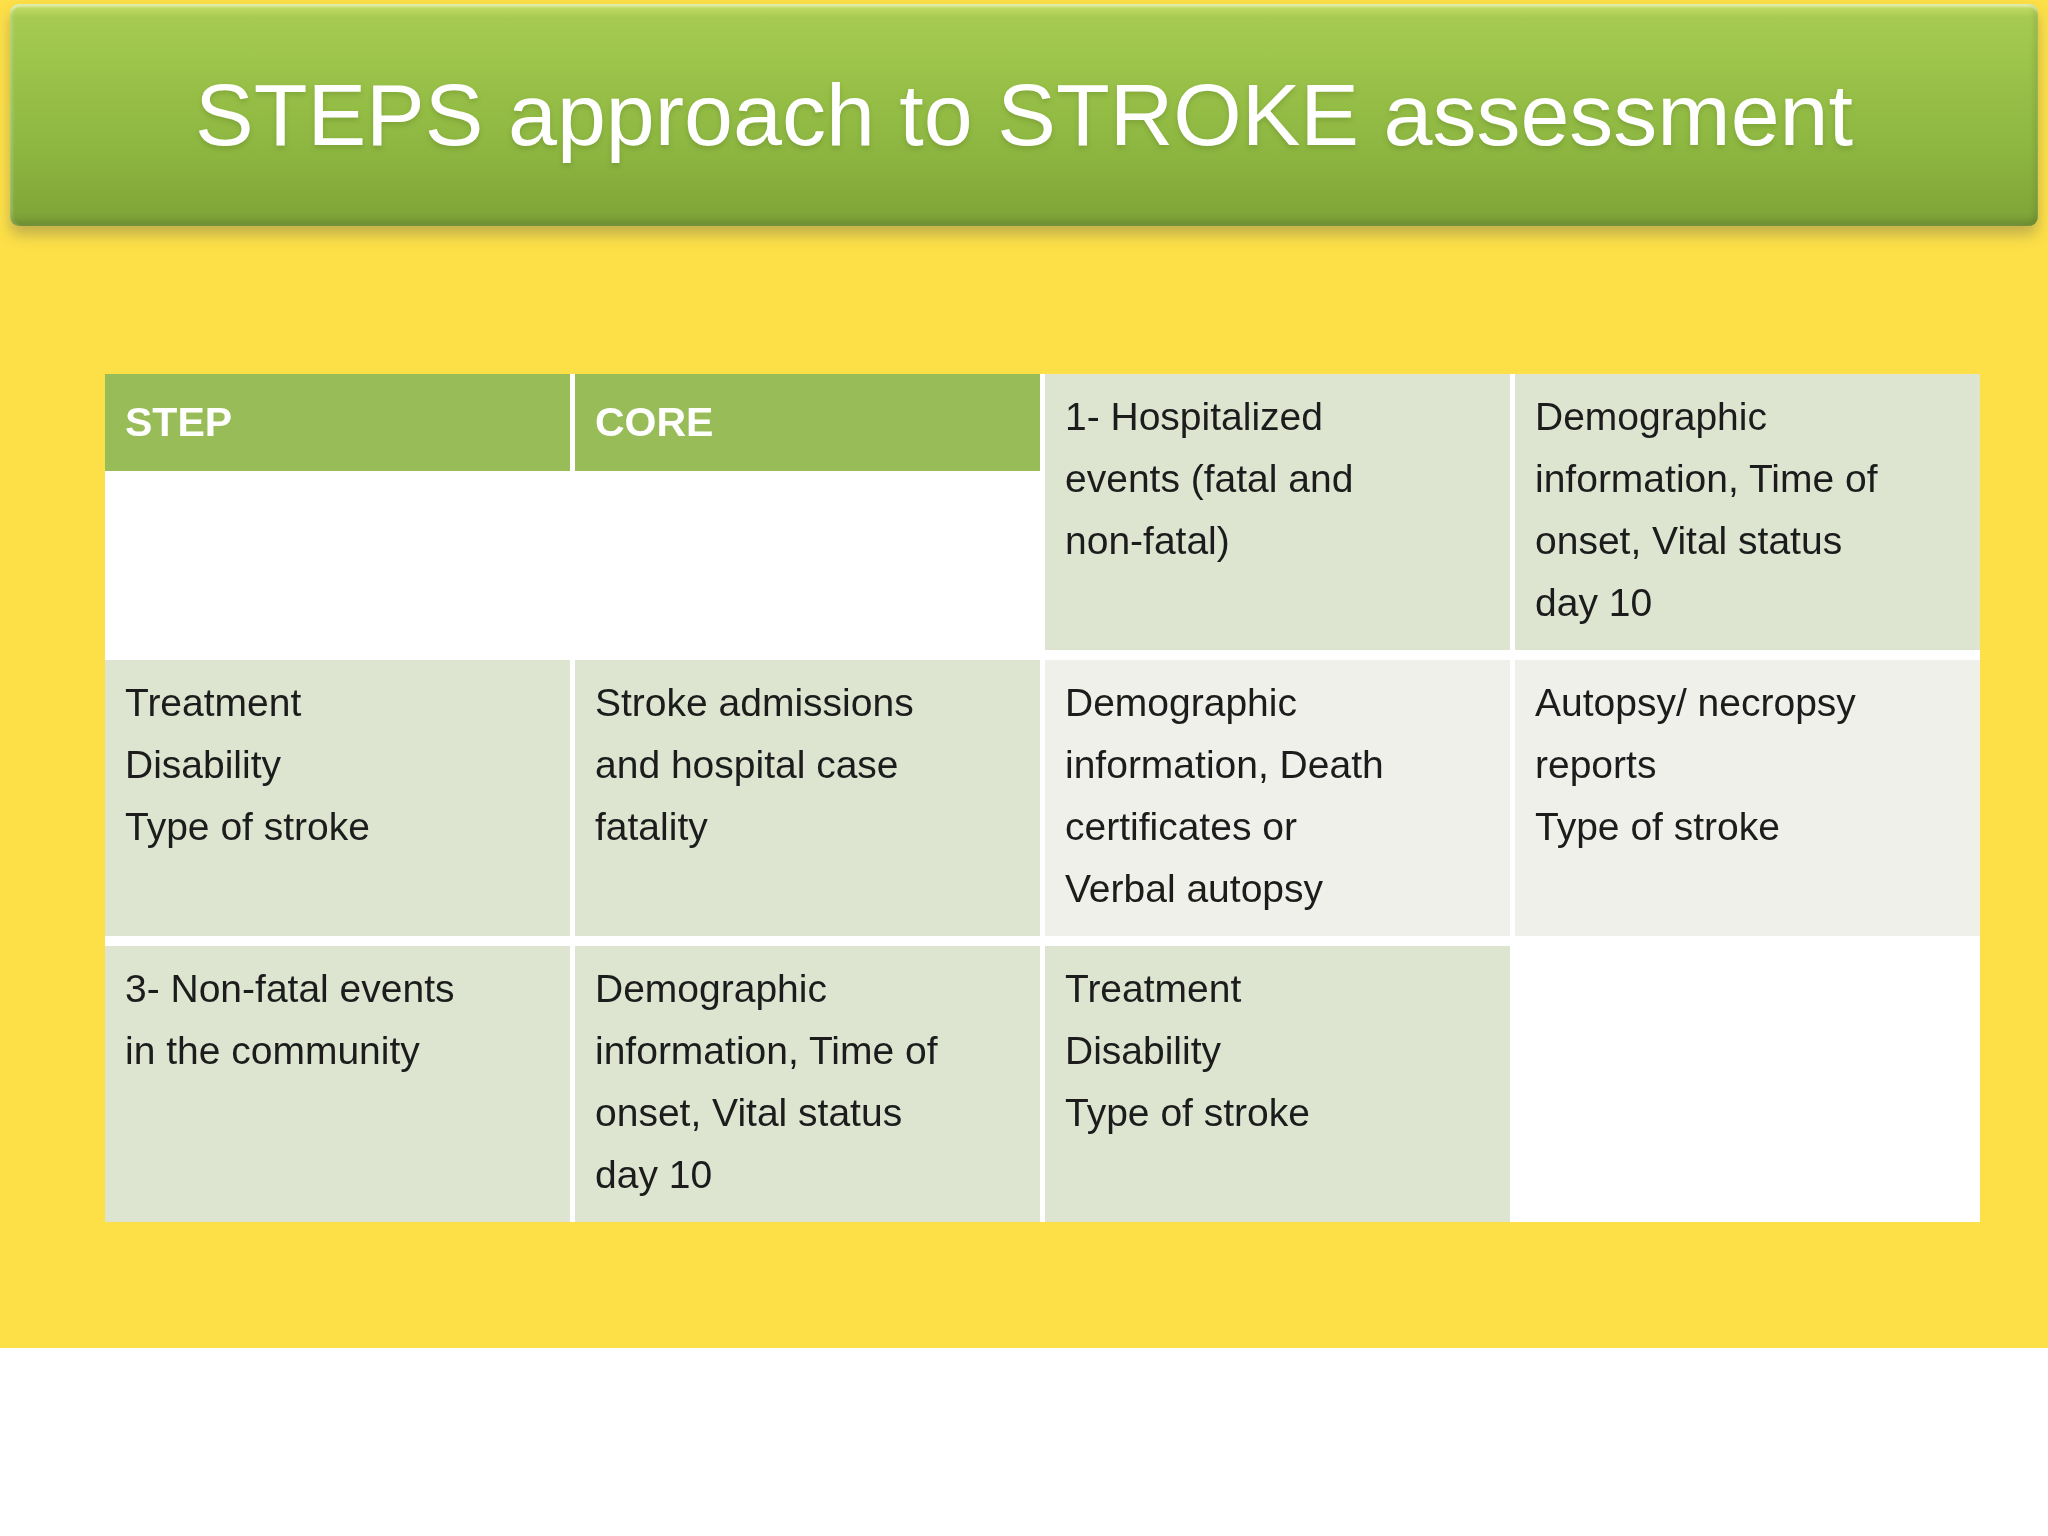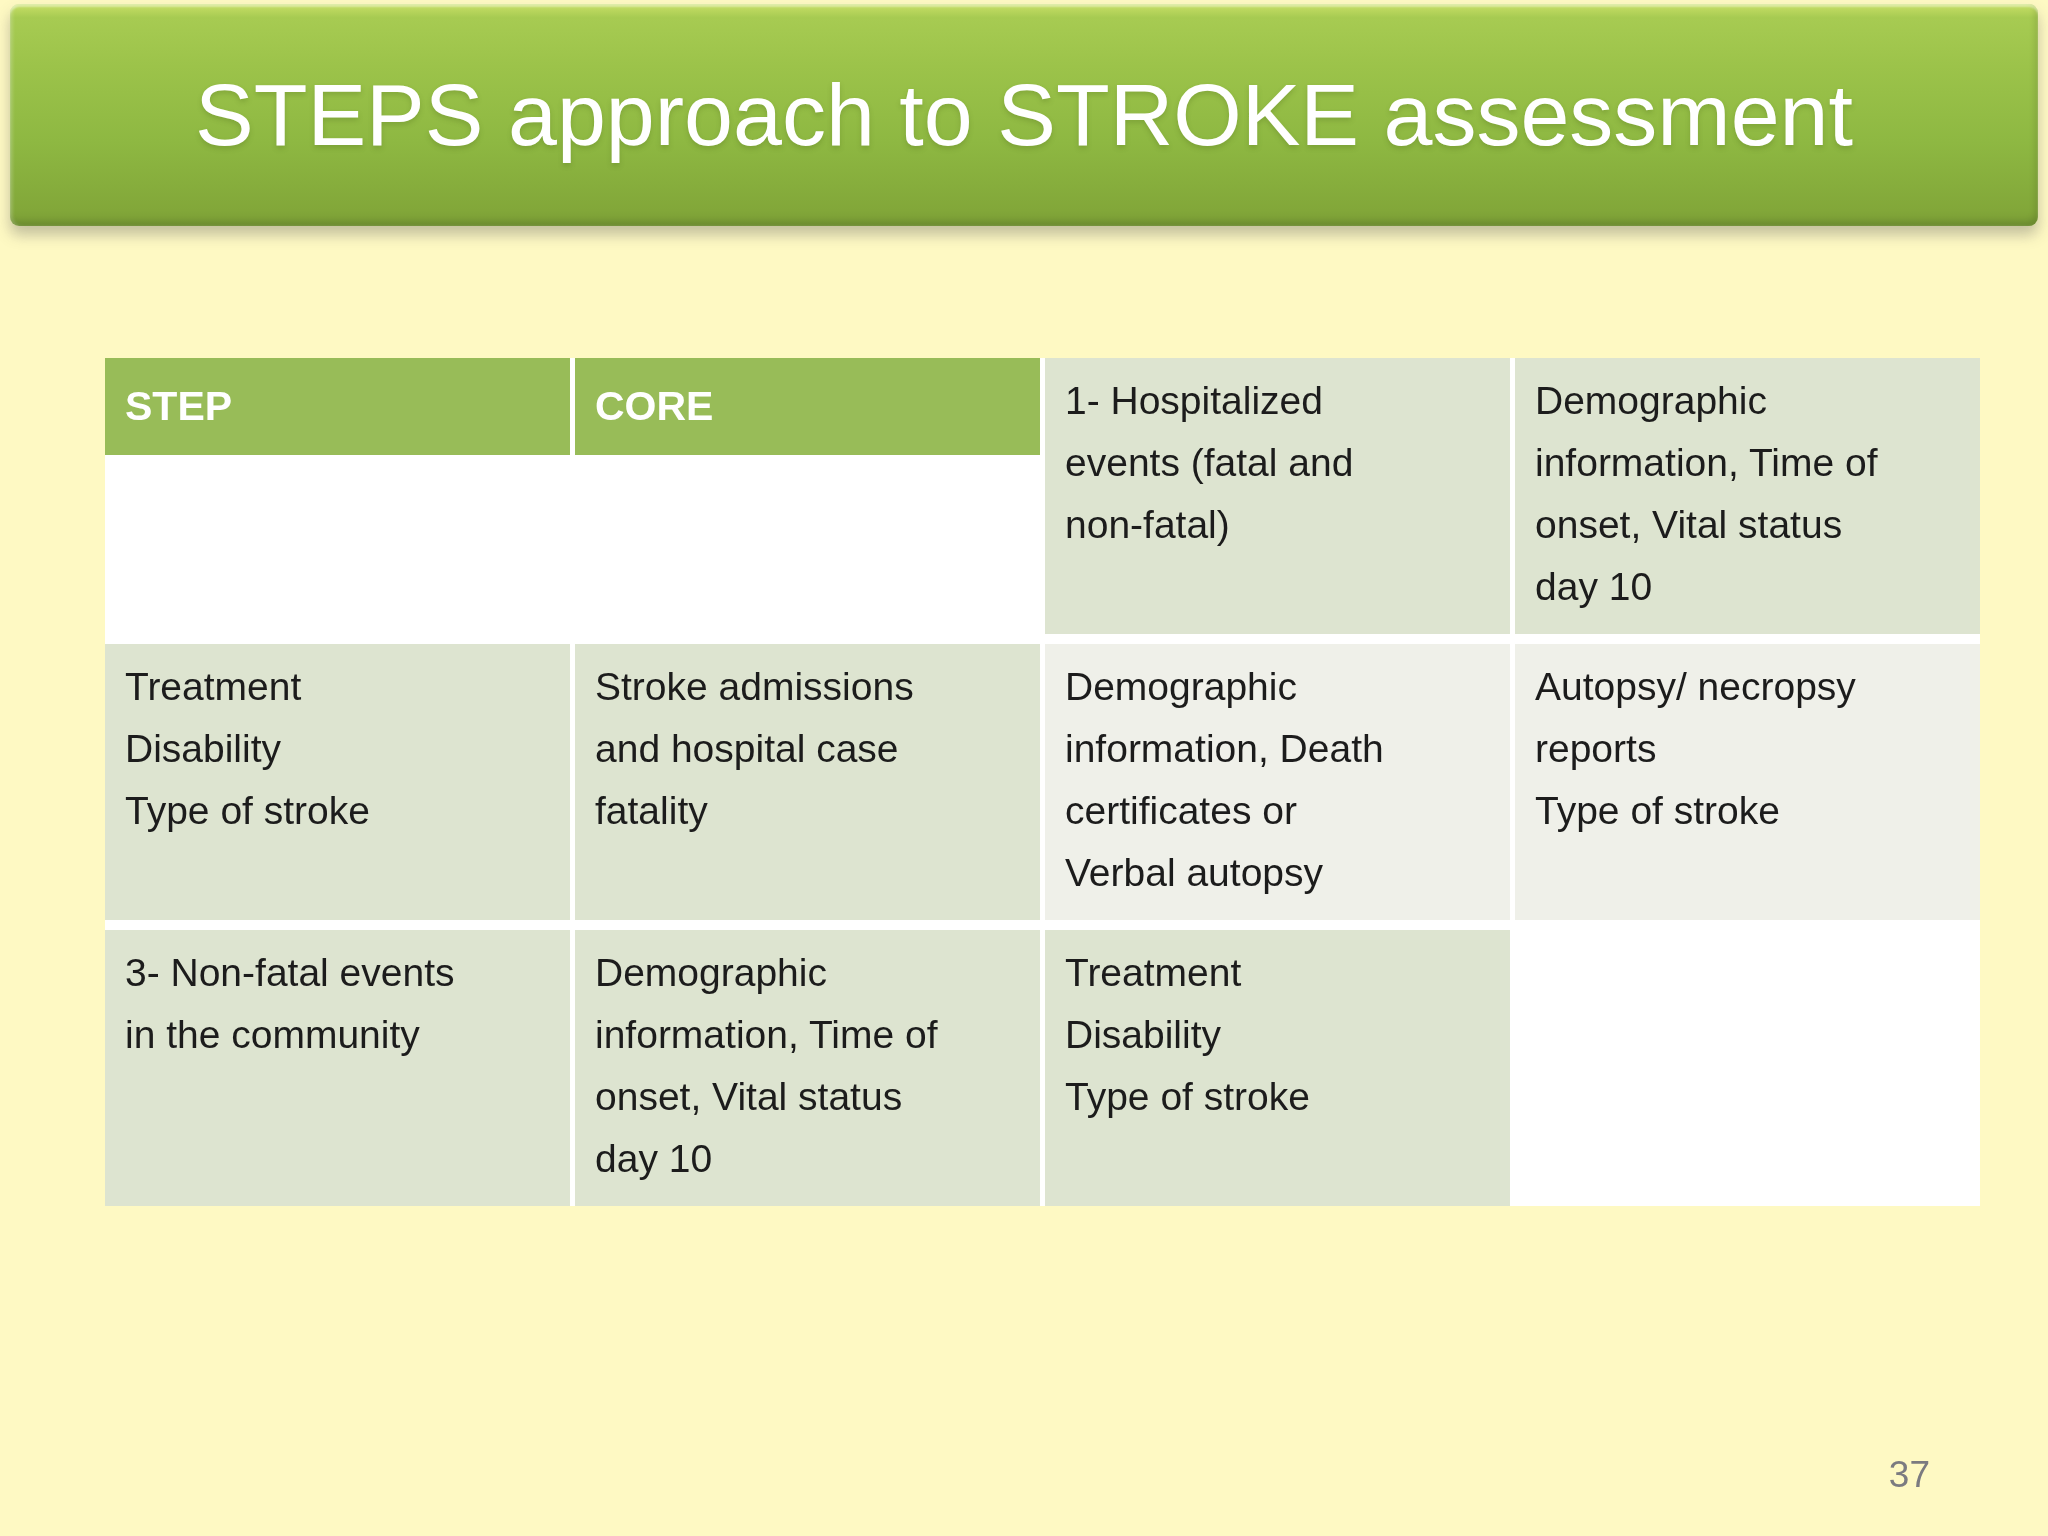--- a/index.html
+++ b/index.html
@@ -4,22 +4,22 @@
 <style>
   html, body {
     margin: 0;
     padding: 0;
     background: #ffffff;
     font-family: "Liberation Sans", sans-serif;
   }
   .slide {
     position: relative;
     width: 2048px;
-    height: 1536px;
-    background: #fef9c3;
+    height: 1348px;
+    background: #fde047;
     overflow: hidden;
   }
 
   
   .banner {
     position: absolute;
     left: 10px;
     top: 4px;
     width: 2028px;
     height: 222px;
@@ -47,21 +47,21 @@
     font-weight: normal;
     letter-spacing: 0px;
     text-shadow: 0 3px 5px rgba(70,100,25,0.25);
     white-space: nowrap;
   }
 
   
   .steps-table {
     position: absolute;
     left: 105px;
-    top: 358px;
+    top: 374px;
     width: 1875px;
     display: grid;
     grid-template-columns: 1fr 1fr 1fr 1fr;
     column-gap: 5px;
     row-gap: 10px;
     background: var(--grid-gap, #ffffff);
   }
   .th {
     background: var(--header-bg, #98bc58);
     color: var(--header-text, #ffffff);

